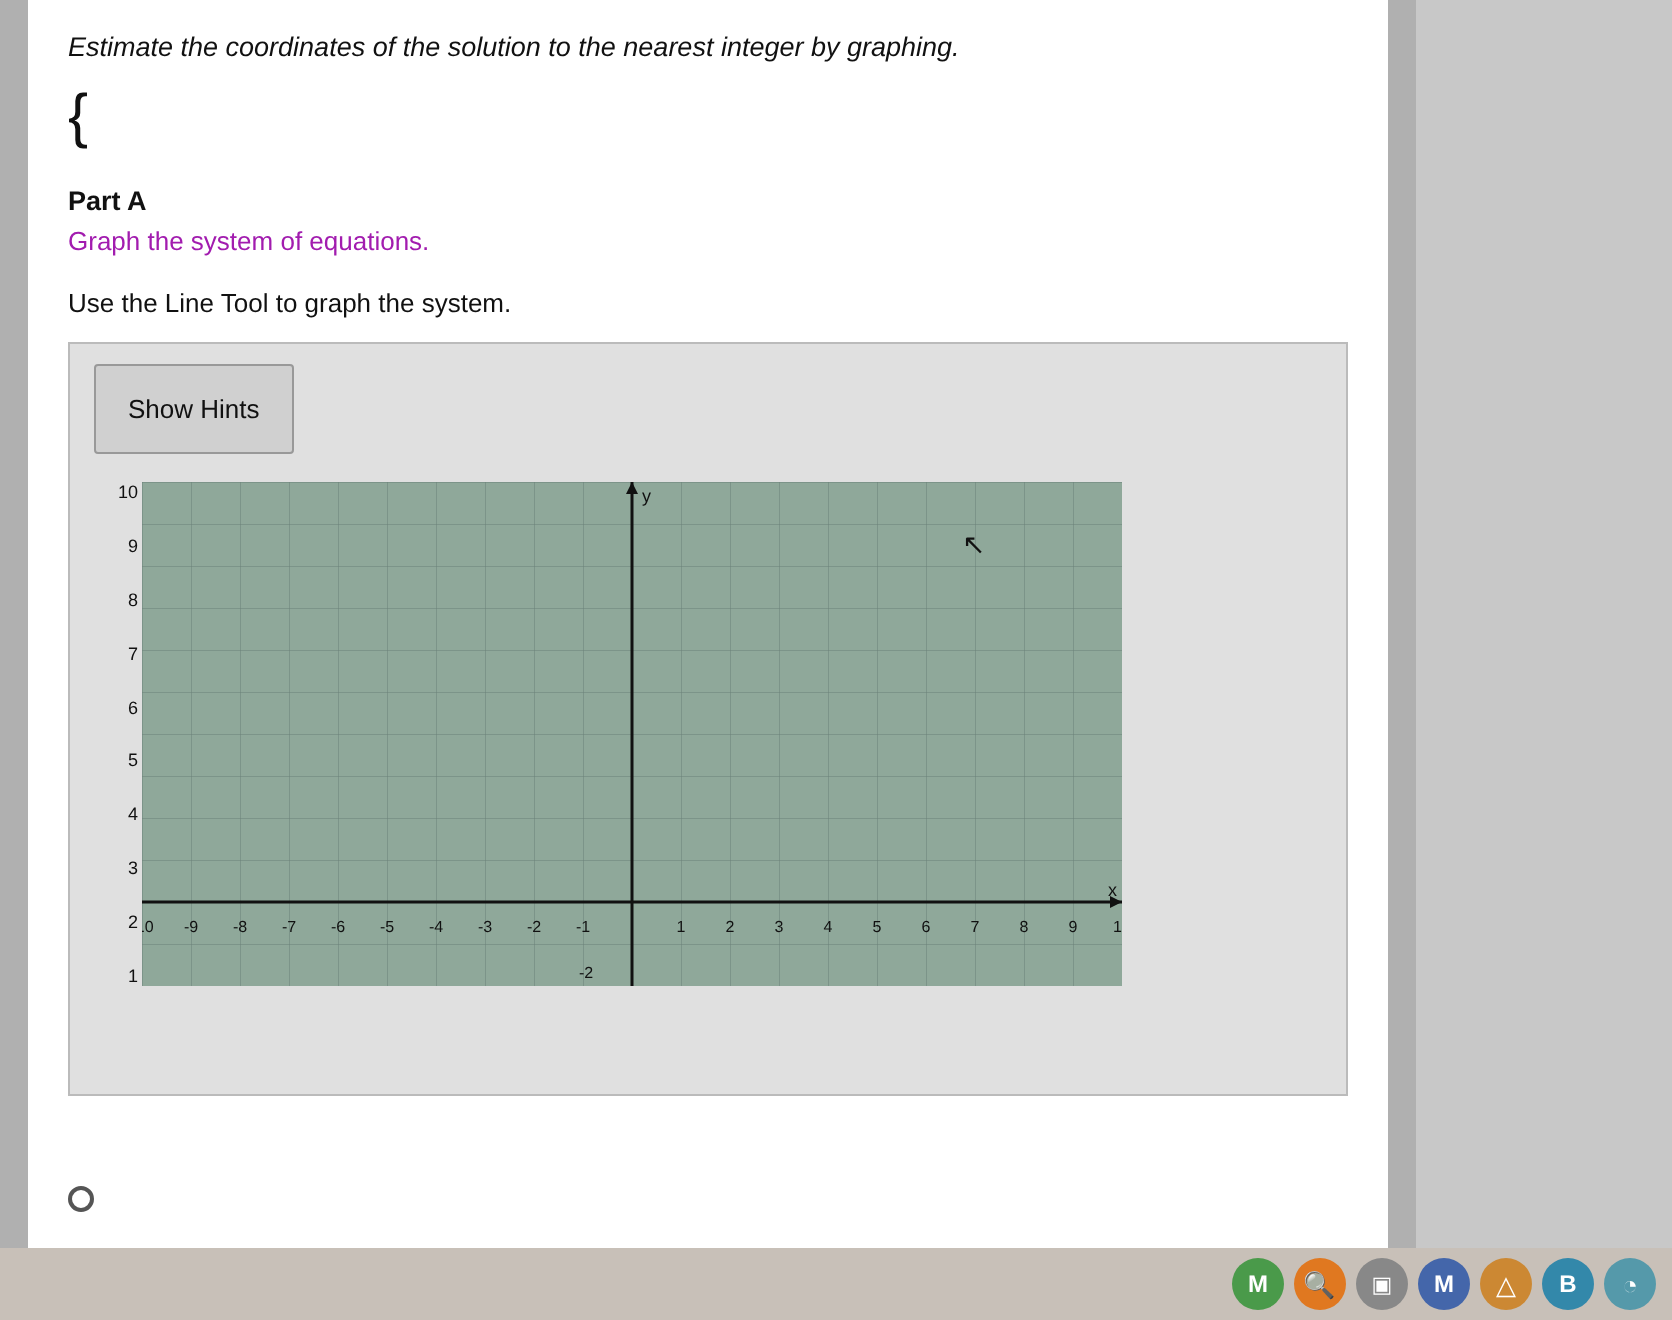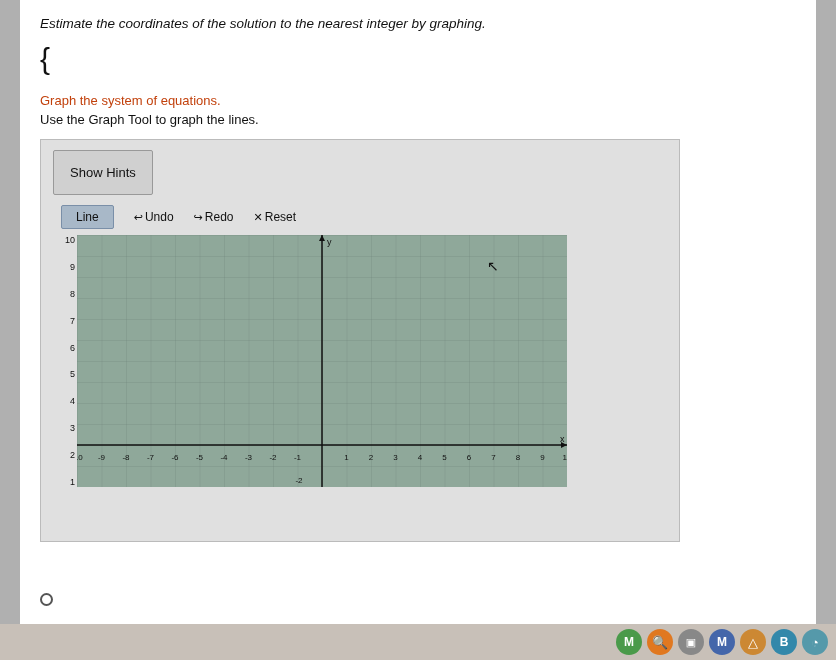--- a/index.html
+++ b/index.html
@@ -8,21 +8,21 @@
       width: 836px;
       height: 660px;
       background: #c8c8c8;
       font-family: Arial, sans-serif;
       overflow: hidden;
       position: relative;
     }
 
     .page-layout {
       display: flex;
-      width: 836px;
+      width: 708px;
       height: 660px;
     }
 
     .left-gray {
       width: 20px;
       background: #b0b0b0;
       height: 100%;
     }
 
     .right-gray {
@@ -46,45 +46,31 @@
   <div class="center-content">
     
     <div style="font-size:13.5px;color:#111;margin-bottom:10px;font-style:italic;">Estimate the coordinates of the solution to the nearest integer by graphing.</div>
 
     
     <div style="margin-bottom:16px;display:flex;align-items:center;">
       <span style="font-size:30px;line-height:1.2;margin-right:4px;color:#111;">{</span>
     </div>
 
     
-    <div style="font-size:13px;color:#c2410c;margin-bottom:4px;">Graph the system of equations.</div>
-    <div style="font-size:13px;color:#111;margin-bottom:12px;">Use the Graph Tool to graph the lines.</div>
+    <div style="font-size:13.5px;font-weight:bold;color:#111;margin-bottom:5px;">Part A</div>
+    <div style="font-size:13px;color:#a21caf;margin-bottom:16px;">Graph the system of equations.</div>
+    <div style="font-size:13px;color:#111;margin-bottom:12px;">Use the Line Tool to graph the system.</div>
 
     
     <div style="background:#e0e0e0;border:1px solid #bbb;padding:10px 12px 18px 12px;display:inline-block;width:640px;">
 
       
       <button style="background:#d0d0d0;border:1px solid #999;padding:14px 16px;font-size:13px;cursor:pointer;color:#111;margin-bottom:10px;border-radius:2px;">Show Hints</button>
 
       
-      <div style="display:flex;align-items:center;gap:20px;margin-bottom:6px;margin-left:8px;">
-        <button style="background:#a8b8c8;border:1px solid #7a8fa8;padding:4px 14px;font-size:12px;color:#111;border-radius:2px;cursor:pointer;">Line</button>
-        <div style="font-size:12px;color:#111;cursor:pointer;display:flex;align-items:center;gap:2px;">
-          <span style="font-size:11px;">↩</span>
-          <span>Undo</span>
-        </div>
-        <div style="font-size:12px;color:#111;cursor:pointer;display:flex;align-items:center;gap:2px;">
-          <span style="font-size:11px;">↪</span>
-          <span>Redo</span>
-        </div>
-        <div style="font-size:12px;color:#111;cursor:pointer;display:flex;align-items:center;gap:2px;">
-          <span style="font-size:11px;">✕</span>
-          <span>Reset</span>
-        </div>
-      </div>
 
       
       <div style="position:relative;margin-left:24px;margin-top:4px;">
 
         <div style="position:absolute;left:-22px;top:0;width:20px;height:252px;display:flex;flex-direction:column;justify-content:space-between;align-items:flex-end;">
           <span style="font-size:9px;color:#111;">10</span>
           <span style="font-size:9px;color:#111;">9</span>
           <span style="font-size:9px;color:#111;">8</span>
           <span style="font-size:9px;color:#111;">7</span>
           <span style="font-size:9px;color:#111;">6</span>

